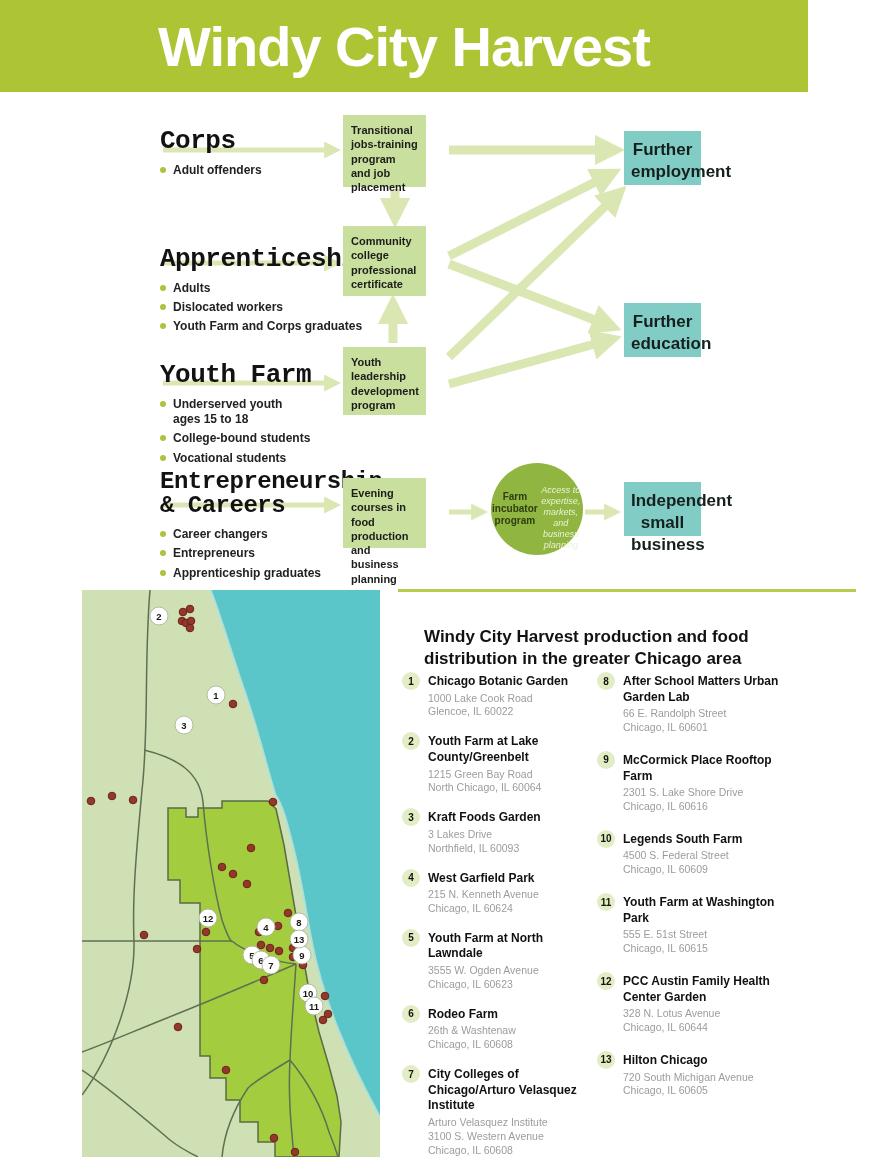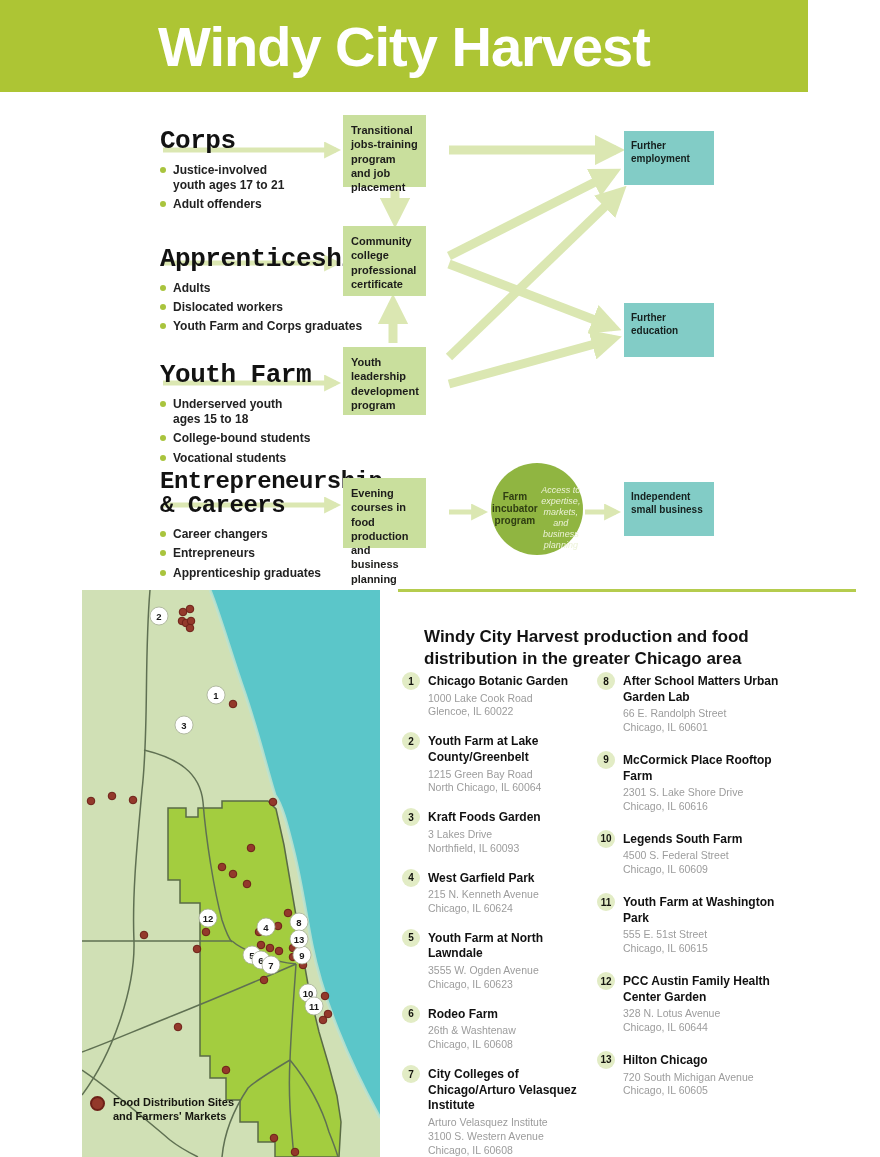--- a/index.html
+++ b/index.html
@@ -28,22 +28,22 @@
   .track-bullets li{position:relative;padding-left:13px;margin-bottom:4px;line-height:1.28;
                     max-width:220px;white-space:pre-line;}
   .track-bullets li::before{content:"";position:absolute;left:0;top:4px;width:6px;height:6px;
                     border-radius:50%;background:#a9c43d;}
 
   .program{position:absolute;left:343px;width:83px;background:#c9df9d;color:#1c1c1a;
            font-size:11px;font-weight:bold;line-height:1.3;padding:8px;box-sizing:border-box;z-index:2;}
   .program-0{top:23px;height:72px}.program-1{top:134px;height:70px}
   .program-2{top:255px;height:68px}.program-3{top:386px;height:70px}
 
-  .outcome{position:absolute;left:624px;width:90px;background:#82ccc6;color:#15201e;
-           font-size:10px;font-weight:bold;line-height:1.3;padding:8px 7px;box-sizing:border-box;z-index:2;}
+  .outcome{position:absolute;left:624px;width:77px;background:#82ccc6;color:#15201e;
+           font-size:17px;font-weight:bold;line-height:1.3;padding:8px 7px;box-sizing:border-box;z-index:2;text-align:center;}
   .outcome-0{top:39px;height:54px}.outcome-1{top:211px;height:54px}.outcome-2{top:390px;height:54px}
 
   .incubator{position:absolute;left:491px;top:371px;width:92px;height:92px;border-radius:50%;
              background:#90b541;display:flex;flex-direction:row;align-items:center;
              justify-content:center;text-align:center;z-index:2;}
   .incubator-title{font-size:10px;font-weight:bold;color:#2f3d12;line-height:1.2;width:82px;}
   .incubator-sub{font-size:9px;color:#ecf2d7;line-height:1.22;width:76px;margin-top:18px;font-style:italic;}
 
   
   .map{position:absolute;left:82px;top:590px;width:298px;height:567px;}
@@ -99,22 +99,20 @@
     <path class="arrow arrow-thick" marker-end="url(#ah)" d="M449,164 L613,81"></path>
     <path class="arrow arrow-thick" marker-end="url(#ah)" d="M449,172 L613,235"></path>
     <path class="arrow arrow-thick" marker-end="url(#ah)" d="M449,265 L620,100"></path>
     <path class="arrow arrow-thick" marker-end="url(#ah)" d="M449,292 L613,247"></path>
   </svg>
 
   <div>
   <div class="track track-0">
     <h2 class="track-heading">Corps</h2>
     <ul class="track-bullets">
-          <li>Justice-involved
-youth ages 17 to 21</li>
           <li>Adult offenders</li>
         </ul>
   </div>
 
   <div class="track track-1">
     <h2 class="track-heading">Apprenticeship</h2>
     <ul class="track-bullets">
           <li>Adults</li>
           <li>Dislocated workers</li>
           <li>Youth Farm and Corps graduates</li>
@@ -289,25 +287,20 @@
         <g>
           <circle cx="126" cy="328" r="9" class="mcirc"></circle>
           <text x="126" y="331.5" class="mnum">12</text>
         </g>
         <g>
           <circle cx="217" cy="349" r="9" class="mcirc"></circle>
           <text x="217" y="352.5" class="mnum">13</text>
         </g>
       </g>
   </svg>
-  <div class="map-legend">
-    <span class="legend-dot"></span>
-    <span class="legend-text">Food Distribution Sites
-and Farmers' Markets</span>
-  </div>
 </section>
 
 <div class="dir-rule"></div>
 <h2 class="dir-title">Windy City Harvest production and food distribution in the greater Chicago area</h2>
 <div class="dir-col dir-col-left" id="dir-left">
   <div class="entry">
     <span class="entry-num">1</span>
     <div>
       <div class="entry-name">Chicago Botanic Garden</div>
       <div class="entry-lines">

